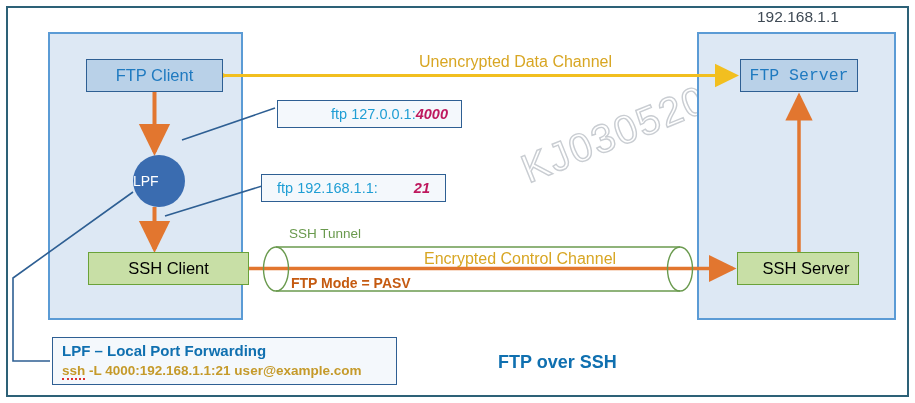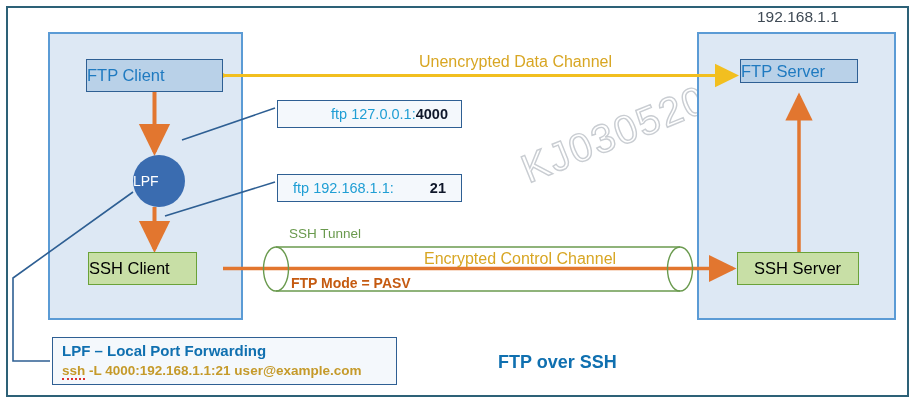--- a/index.html
+++ b/index.html
@@ -53,36 +53,37 @@
   }
   #client-panel { left: 48px;  top: 32px;  width: 195px; height: 288px; }
   #server-panel { left: 697px; top: 32px;  width: 199px; height: 288px; }
 
   
   .node {
     position: absolute;
     box-sizing: border-box;
     display: flex;
     align-items: center;
+    justify-content: center;
     font-size: 16.5px;
     white-space: nowrap;
   }
   .node.blue {
     background: #b9d1e8;
     border: 1.5px solid #2e5f93;
     color: #1f7ac0;
   }
   .node.green {
     background: #c8dfa6;
     border: 1.5px solid #6aa239;
     color: #000000;
   }
   #ftp-client { left: 86px;  top: 59px;  width: 137px; height: 33px; }
-  #ssh-client { left: 88px;  top: 252px; width: 109px; height: 33px; }
-  #ftp-server { left: 740px; top: 59px;  width: 118px; height: 24px; }
+  #ssh-client { left: 88px;  top: 252px; width: 161px; height: 33px; }
+  #ftp-server { left: 740px; top: 59px;  width: 118px; height: 33px; font-family: Liberation Mono, monospace; }
   #ssh-server { left: 737px; top: 252px; width: 122px; height: 33px; padding-left: 16px; }
 
   
   #lpf-node {
     position: absolute;
     left: 133px;
     top: 155px;
     width: 52px;
     height: 52px;
     border-radius: 50%;
@@ -109,23 +110,23 @@
     background: #f4f8fc;
     border: 1.2px solid #2e5f93;
     box-sizing: border-box;
     display: flex;
     align-items: center;
     justify-content: center;
     font-size: 14.5px;
     white-space: nowrap;
   }
   #callout-local  { left: 277px; top: 100px; width: 185px; height: 28px; padding-left: 40px; }
-  #callout-remote { left: 277px; top: 174px; width: 185px; height: 28px; gap: 36px; }
+  #callout-remote { left: 261px; top: 174px; width: 185px; height: 28px; gap: 36px; }
   .cal-host { color: #1f9ed4; }
-  .cal-port { color: #0f172a; font-weight: bold; }
+  .cal-port { color: #be185d; font-weight: bold; font-style: italic; }
 
   
   .free-label {
     position: absolute;
     white-space: nowrap;
   }
   #server-ip {
     left: 757px; top: 8px;
     font-size: 15.5px;
     color: #3f4a55;

